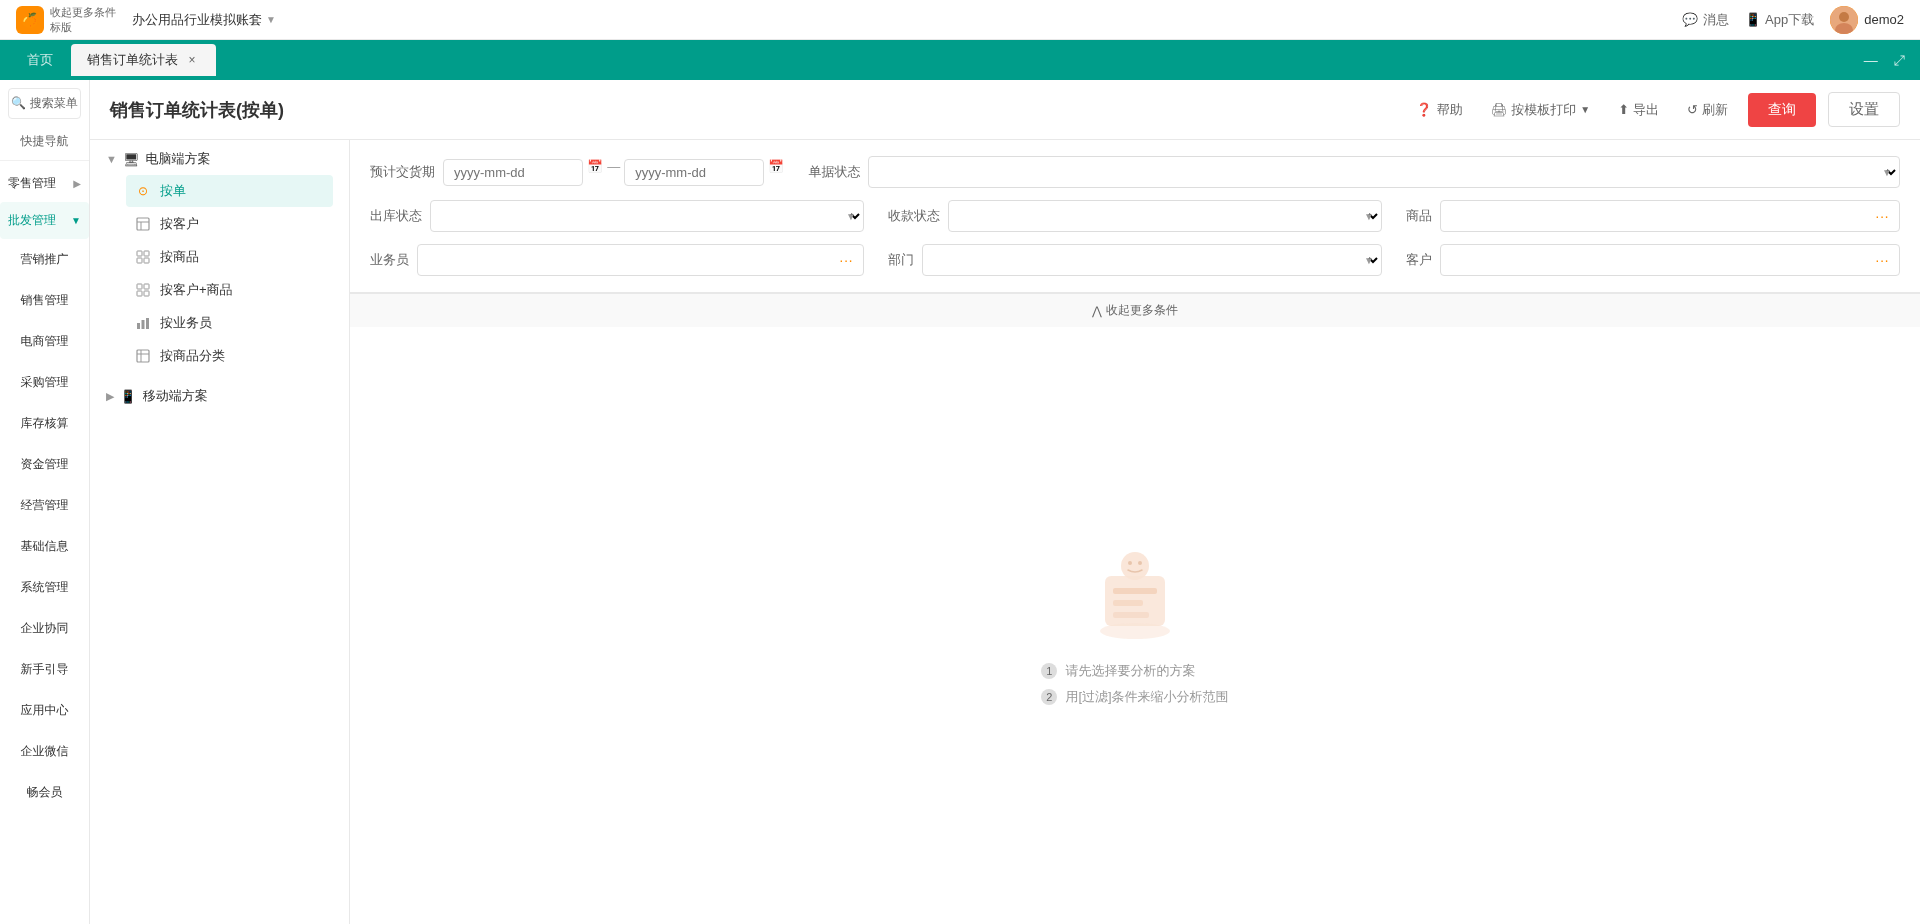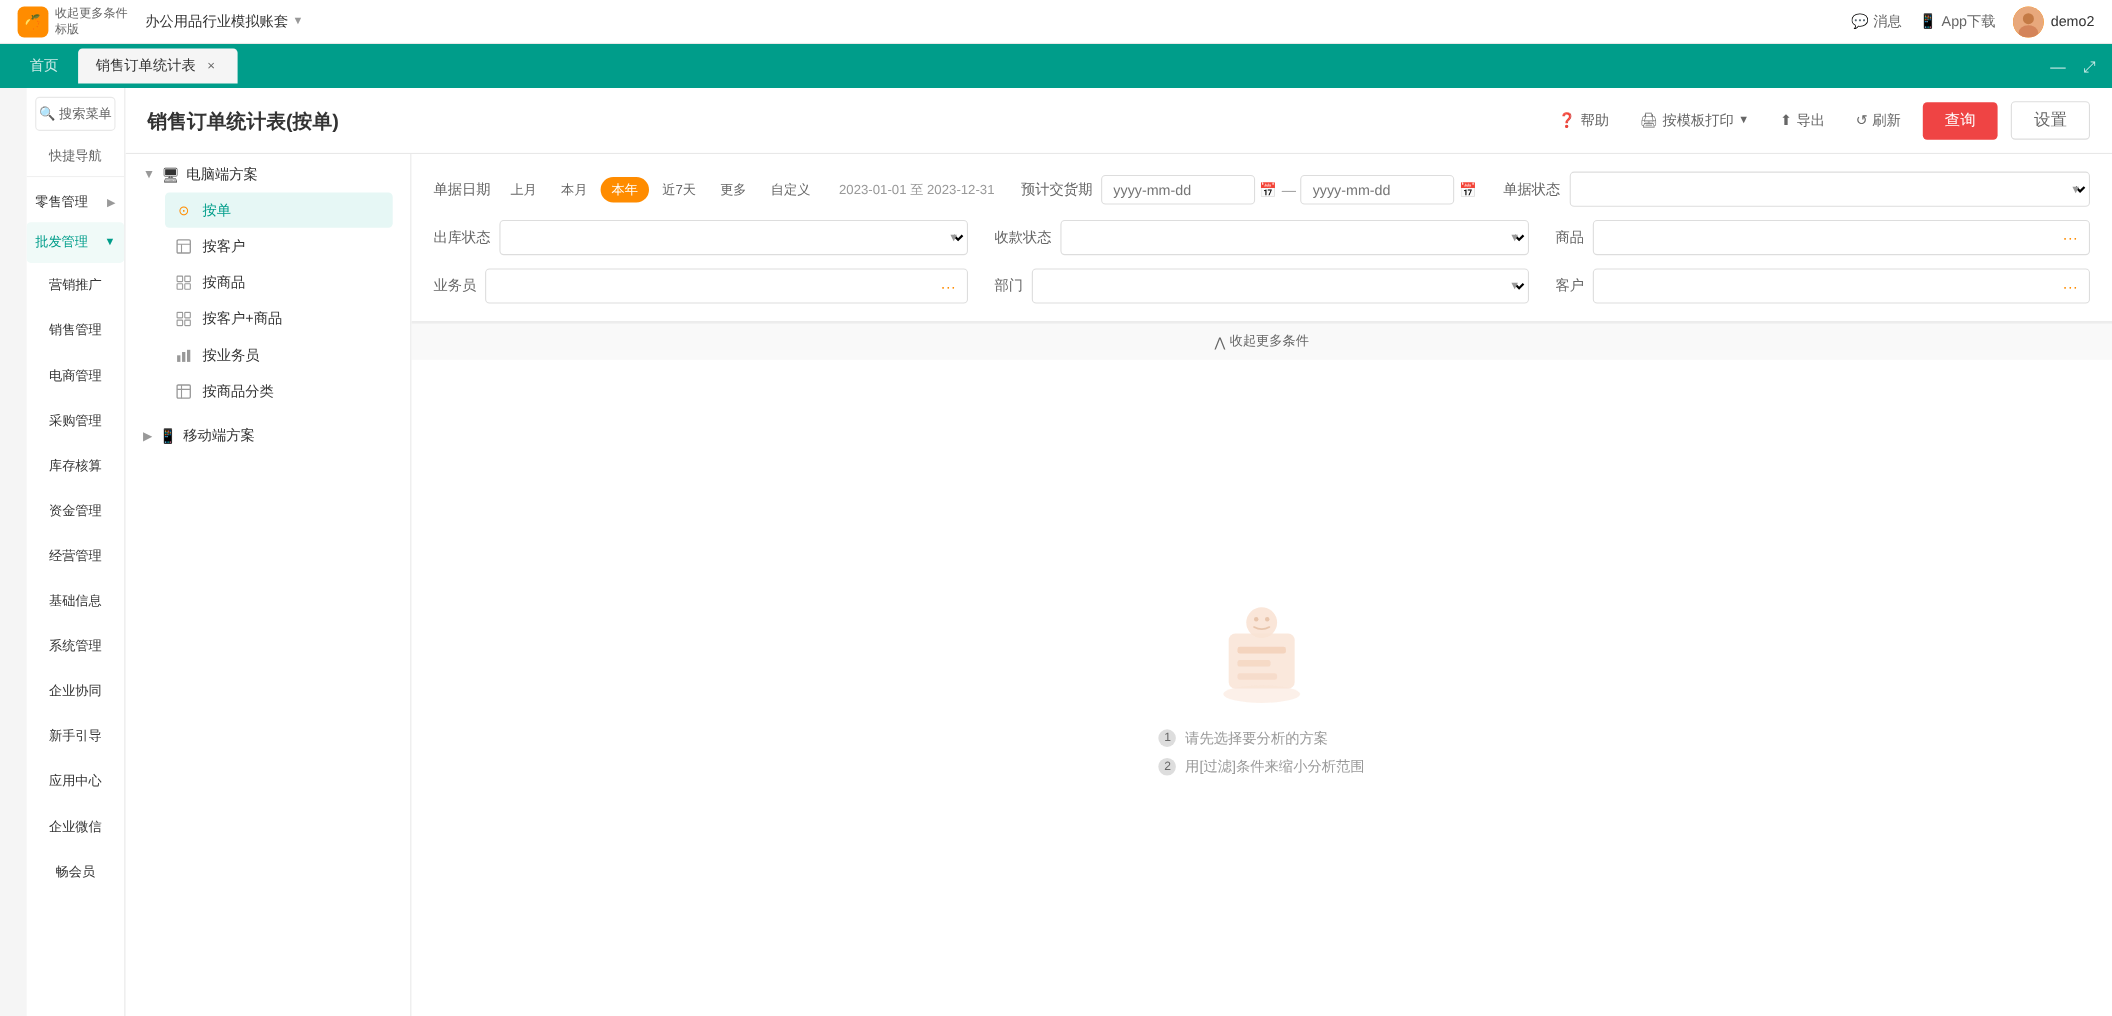--- a/index.html
+++ b/index.html
@@ -126,21 +126,20 @@
       cursor: pointer;
       font-size: 14px;
       padding: 4px;
     }
 
     
     .main-layout {
       display: flex;
       flex: 1;
       overflow: hidden;
-      margin-left: 24px;
     }
 
     
     .sidebar {
       width: 90px;
       background: #fff;
       border-right: 1px solid #e8e8e8;
       display: flex;
       flex-direction: column;
       flex-shrink: 0;
@@ -355,21 +354,20 @@
     }
     .filter-select-wrapper .chevron {
       position: absolute;
       right: 8px;
       color: #999;
       pointer-events: none;
       font-size: 10px;
     }
     .date-input-group {
       display: flex;
-      align-items: center;
       gap: 4px;
     }
     .date-input {
       border: 1px solid #ddd;
       border-radius: 4px;
       padding: 5px 10px;
       font-size: 13px;
       color: #ccc;
       outline: none;
       width: 140px;
@@ -712,32 +710,20 @@
         </div>
 
       </div>
 
       <div class="right-panel">
 
         <div class="filter-area">
 
           <div style="display:flex; align-items:center; gap:24px; margin-bottom:12px;">
 
-            <div style="display:flex;align-items:center;gap:8px;">
-              <span class="filter-label">单据日期</span>
-              <div class="date-tabs">
-                <span class="date-tab">上月</span>
-                <span class="date-tab">本月</span>
-                <span class="date-tab active">本年</span>
-                <span class="date-tab">近7天</span>
-                <span class="date-tab">更多</span>
-                <span class="date-tab">自定义</span>
-              </div>
-              <span class="date-range-text">2023-01-01 至 2023-12-31</span>
-            </div>
 
             <div style="display:flex;align-items:center;gap:8px;">
               <span class="filter-label">预计交货期</span>
               <div class="date-input-group">
                 <input type="text" class="date-input" placeholder="yyyy-mm-dd" style="color: rgb(204, 204, 204);">
                 <span class="calendar-icon">📅</span>
                 <span class="date-dash">—</span>
                 <input type="text" class="date-input" placeholder="yyyy-mm-dd" style="color: rgb(204, 204, 204);">
                 <span class="calendar-icon">📅</span>
               </div>

